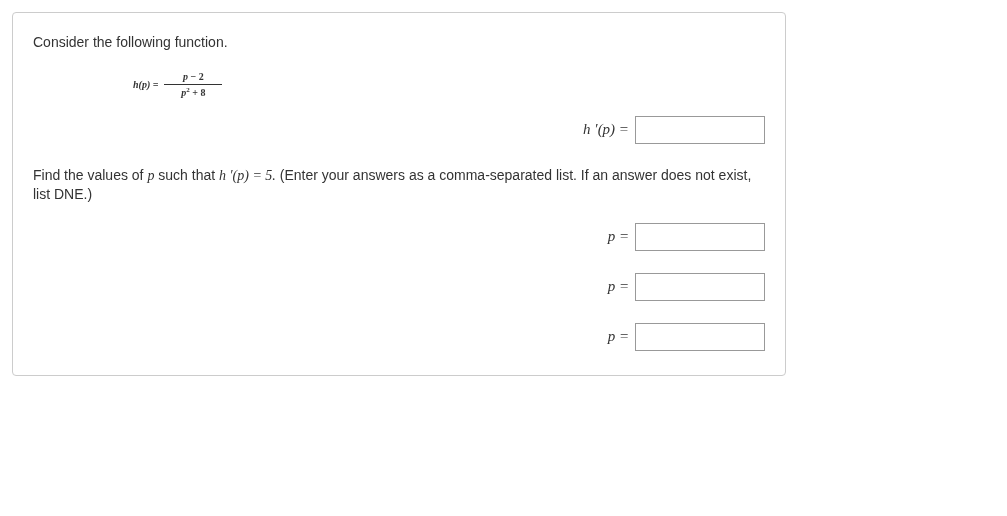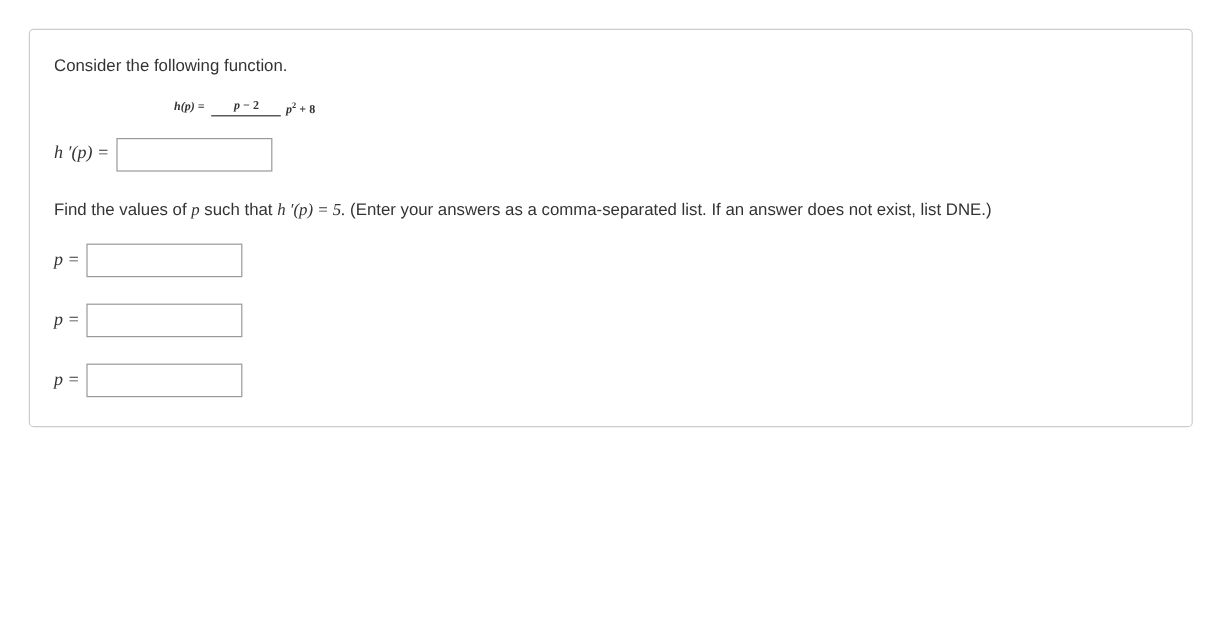--- a/index.html
+++ b/index.html
@@ -5,43 +5,44 @@
   body {
     margin: 0;
     font-family: Verdana, Geneva, sans-serif;
     font-size: 14px;
     color: #333;
     background: #fff;
   }
   .container {
     border: 1px solid #ccc;
     border-radius: 4px;
-    margin: 24px;
+    margin: 12px;
     padding: 20px 20px 20px 20px;
-    width: 970px;
+    width: 774px;
     box-sizing: border-box;
   }
   .para {
     margin: 0 0 18px 0;
     line-height: 1.4;
   }
   .equation {
     margin: 14px 0 18px 100px;
     font-family: Georgia, 'Times New Roman', serif;
     font-style: italic;
     font-size: 10px;
     font-weight: bold;
   }
   .frac-wrap {
     display: inline-flex;
     align-items: center;
   }
   .frac {
     display: inline-flex;
-    align-items: flex-end;
+    flex-direction: column;
+    align-items: center;
     vertical-align: middle;
     margin-left: 6px;
   }
   .frac .num {
     padding: 0 4px 2px 4px;
     border-bottom: 1px solid #333;
     text-align: center;
     min-width: 50px;
   }
   .frac .den {
@@ -51,20 +52,21 @@
   .sup {
     font-size: 0.7em;
     vertical-align: super;
     line-height: 0;
   }
   .answer-row {
     margin: 14px 0 22px 0;
     display: flex;
     align-items: center;
     gap: 6px;
+    justify-content: flex-end;
   }
   .answer-label {
     font-family: Georgia, 'Times New Roman', serif;
     font-style: italic;
     font-size: 15px;
   }
   .answer-input {
     height: 22px;
     width: 120px;
     border: 1px solid #999;

